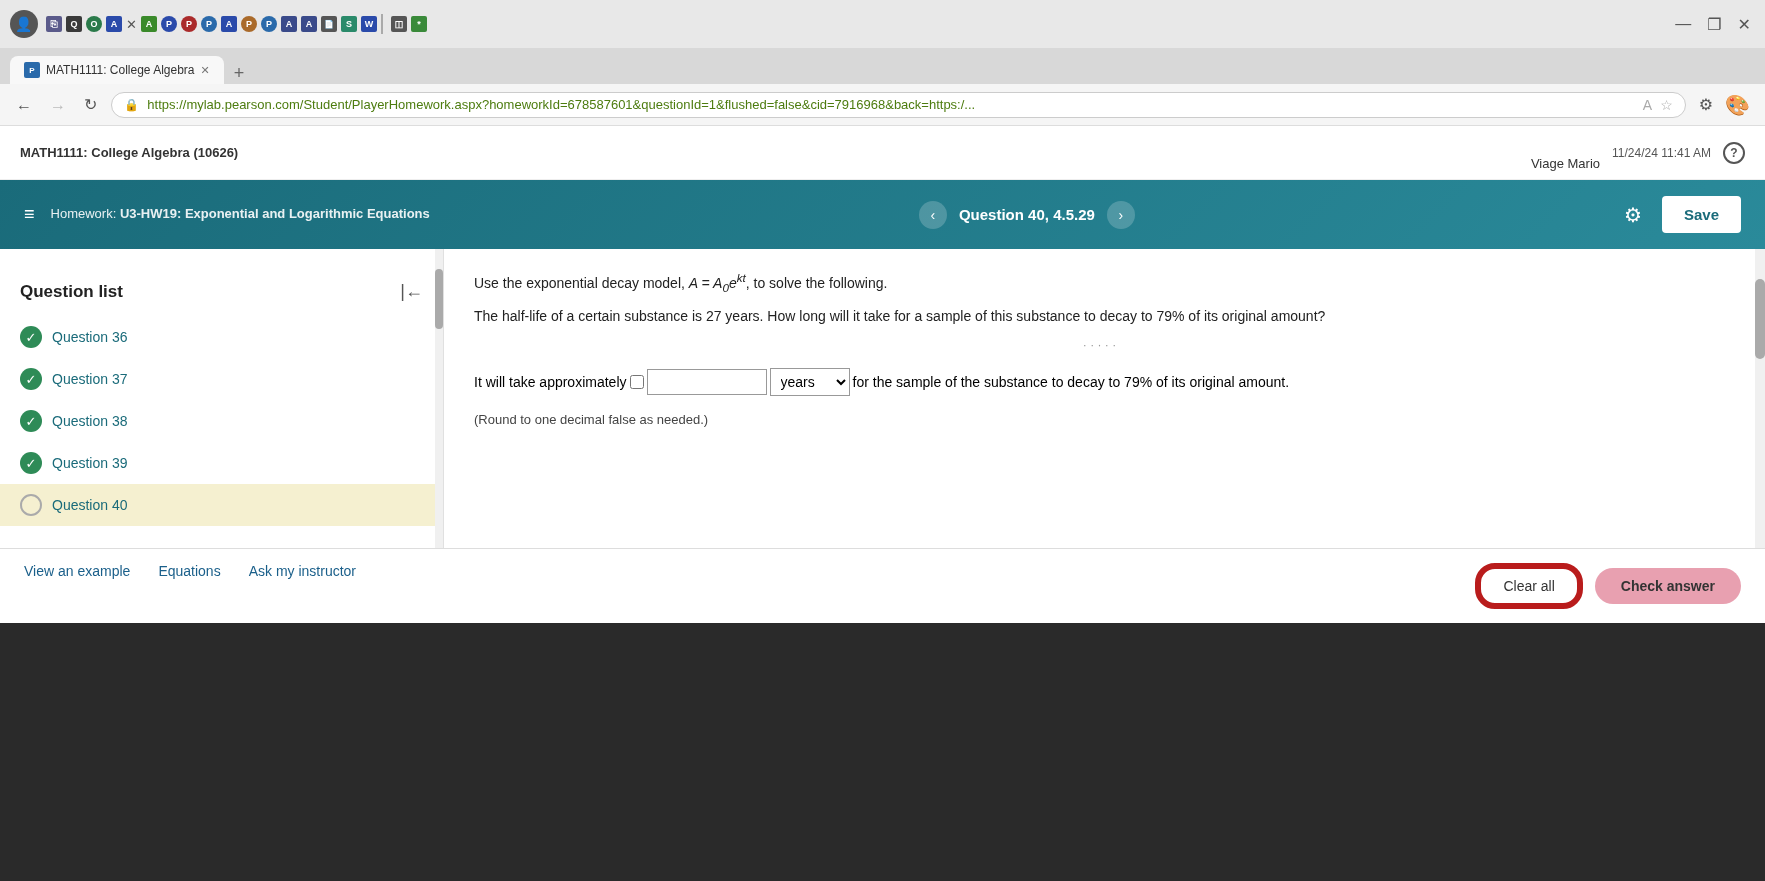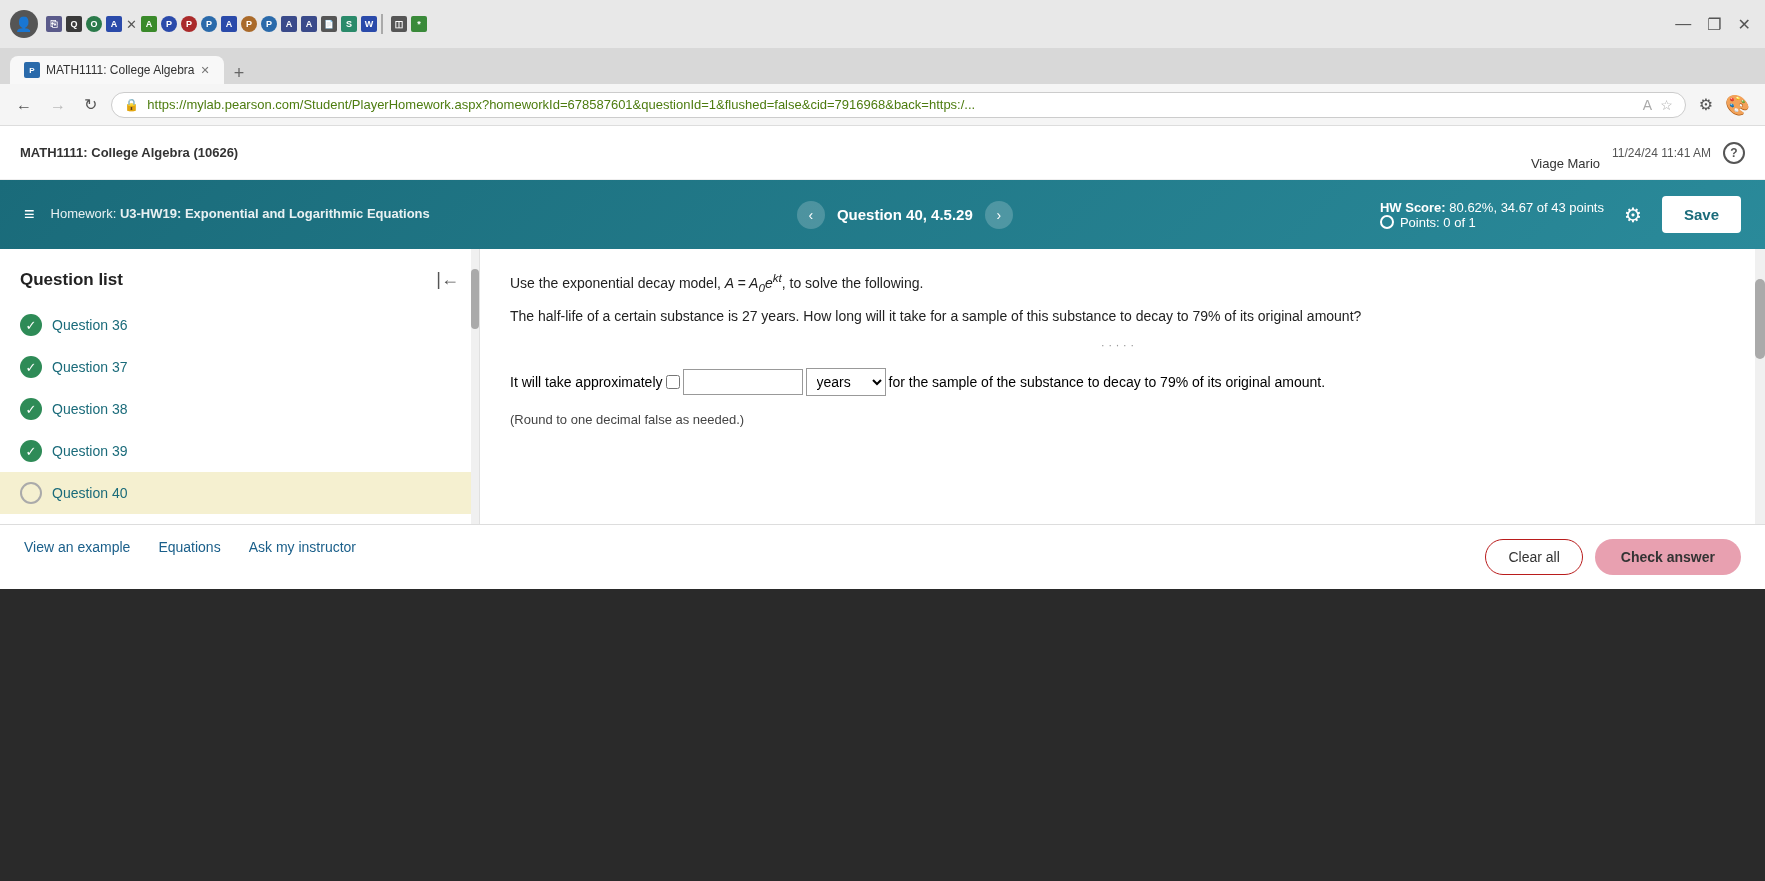--- a/index.html
+++ b/index.html
@@ -225,23 +225,23 @@
       border: none;
       border-radius: 4px;
       padding: 10px 22px;
       font-size: 15px;
       font-weight: bold;
       cursor: pointer;
     }
 
     
     .sidebar {
-      width: 480px;
+      width: 444px;
       border-right: 1px solid #e0e0e0;
-      padding: 10px 0;
+      padding: 22px 0;
       position: relative;
     }
 
     .sidebar-header {
       display: flex; align-items: center; justify-content: space-between;
       padding: 10px 20px 14px;
     }
 
     .sidebar-title {
       font-size: 17px; font-weight: bold; color: #222;
@@ -380,21 +380,21 @@
       text-decoration: none;
       cursor: pointer;
     }
 
     .bottom-actions {
       display: flex; gap: 12px; align-items: center;
     }
 
     .clear-all-btn {
       background: white;
-      border: 1px solid #b91c1c;
+      border: 6px solid #b91c1c;
       border-radius: 20px;
       padding: 9px 22px;
       font-size: 14px;
       cursor: pointer;
       color: #333;
     }
 
     .check-answer-btn {
       background: #e8a0b0;
       border: none;
@@ -506,29 +506,20 @@
       </div>
     </div>
 
     <div class="hw-nav-center">
       <button class="hw-nav-btn">‹</button>
       <span class="hw-question-label">Question 40, 4.5.29</span>
       <button class="hw-nav-btn">›</button>
     </div>
 
     <div class="hw-header-right">
-      <div class="hw-score-block">
-        <div class="hw-score-text">
-          <strong>HW Score:</strong> <span>80.62%, 34.67 of 43 points</span>
-        </div>
-        <div class="hw-points-row">
-          <div class="hw-radio-white"></div>
-          <span>Points: 0 of 1</span>
-        </div>
-      </div>
       <span class="hw-gear-icon">⚙</span>
       <button class="hw-save-btn">Save</button>
     </div>
   </div>
 
   <div style="display:flex;">
 
     <div class="sidebar">
       <div class="sidebar-header">
         <span class="sidebar-title">Question list</span>

